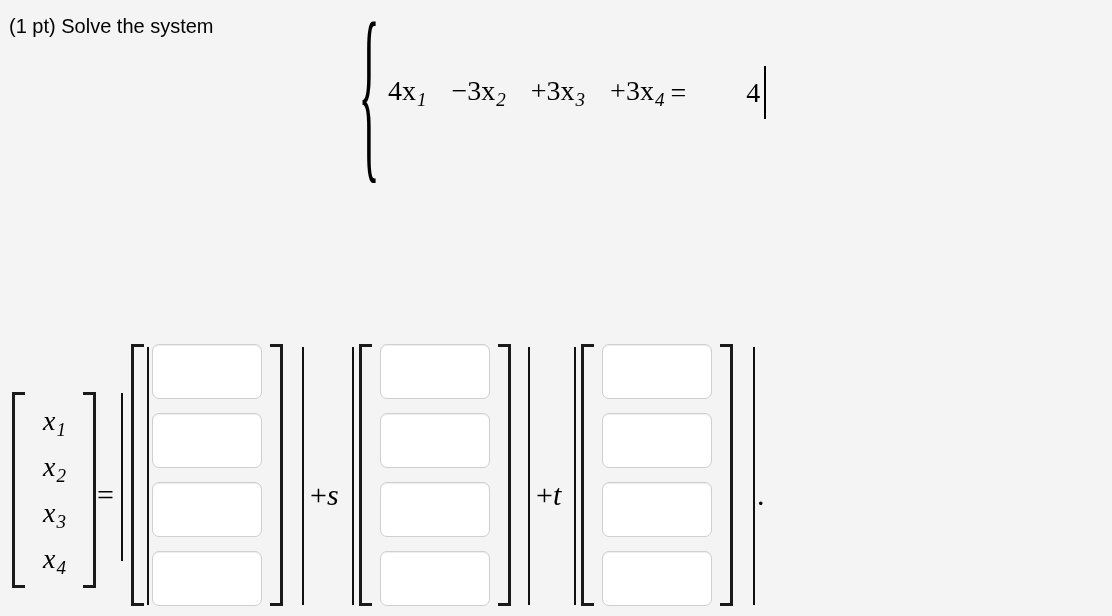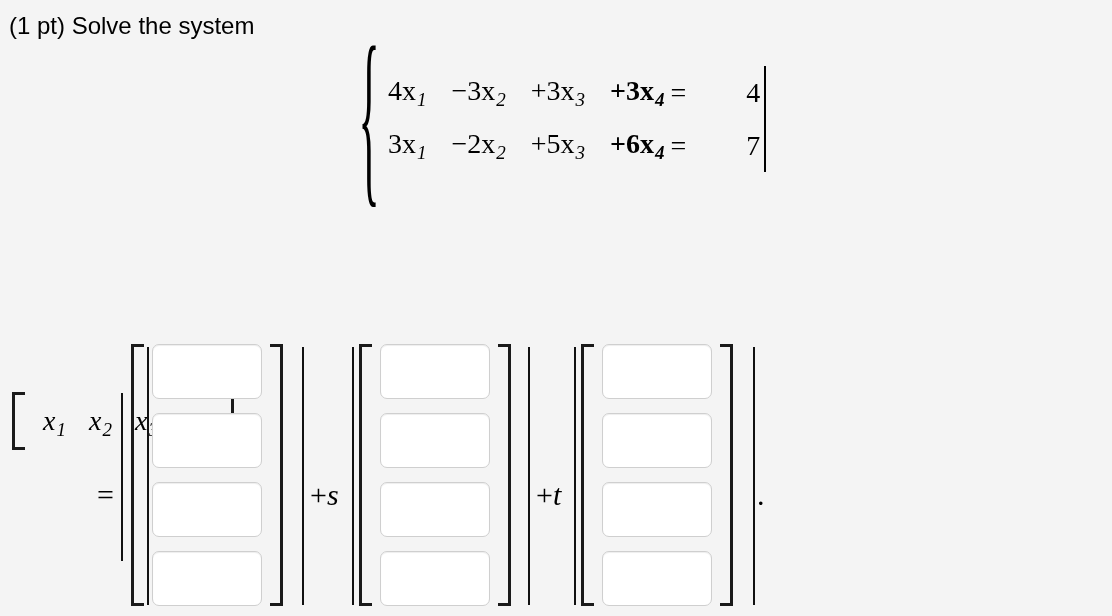--- a/index.html
+++ b/index.html
@@ -16,21 +16,21 @@
     font-family: "Liberation Sans", sans-serif;
     color: #000;
   }
 
   
   .page-title {
     position: absolute;
     left: 9px;
     top: 11px;
     font-family: "Liberation Sans", sans-serif;
-    font-size: 24px;
+    font-size: 20px;
     line-height: 30px;
     color: #000;
     white-space: pre;
   }
 
   
   .system-block {
     position: absolute;
     left: 356px;
     top: 66px;
@@ -66,21 +66,20 @@
     font-style: italic;
   }
   .eq-table td.term {
     text-align: right;
     padding-right: 26px;
     margin-left: 26px;
   }
   .eq-table td.term-last {
     text-align: center;
     padding-right: 0;
-    font-weight: bold;
   }
   .eq-table td.eqsign {
     text-align: left;
     padding-left: 7px;
     font-style: normal;
   }
   .eq-table td.rhs {
     text-align: right;
     width: 74px;
     font-style: normal;
@@ -122,21 +121,21 @@
     width: 13px;
     border-top: 3px solid #1a1a1a;
     border-bottom: 3px solid #1a1a1a;
     box-sizing: border-box;
     flex: 0 0 auto;
   }
   .bracket-l { border-left: 3px solid #1a1a1a; }
   .bracket-r { border-right: 3px solid #1a1a1a; }
   .xvec-cells {
     display: flex;
-    flex-direction: row;
+    flex-direction: column;
     justify-content: flex-end;
     padding: 6px 6px;
   }
   .xvec-cells .cell {
     font-family: "Liberation Serif", serif;
     font-style: italic;
     font-size: 28px;
     line-height: 46px;
     height: 46px;
     text-align: center;
@@ -225,28 +224,20 @@
   <table class="eq-table">
     <tbody>
       <tr>
         <td class="term"><span class="num">4x</span><span class="sub">1</span></td>
         <td class="term"><span class="num">−3x</span><span class="sub">2</span></td>
         <td class="term"><span class="num">+3x</span><span class="sub">3</span></td>
         <td class="term-last"><span class="num">+3x</span><span class="sub">4</span></td>
         <td class="eqsign">=</td>
         <td class="rhs">4</td>
       </tr>
-      <tr>
-        <td class="term"><span class="num">3x</span><span class="sub">1</span></td>
-        <td class="term"><span class="num">−2x</span><span class="sub">2</span></td>
-        <td class="term"><span class="num">+5x</span><span class="sub">3</span></td>
-        <td class="term-last"><span class="num">+6x</span><span class="sub">4</span></td>
-        <td class="eqsign">=</td>
-        <td class="rhs">7</td>
-      </tr>
     </tbody>
   </table>
 
   <div class="rhs-rule"></div>
 </div>
 
 <div class="solution-row">
 
   <div class="xvec">
     <div class="bracket bracket-l"></div>

